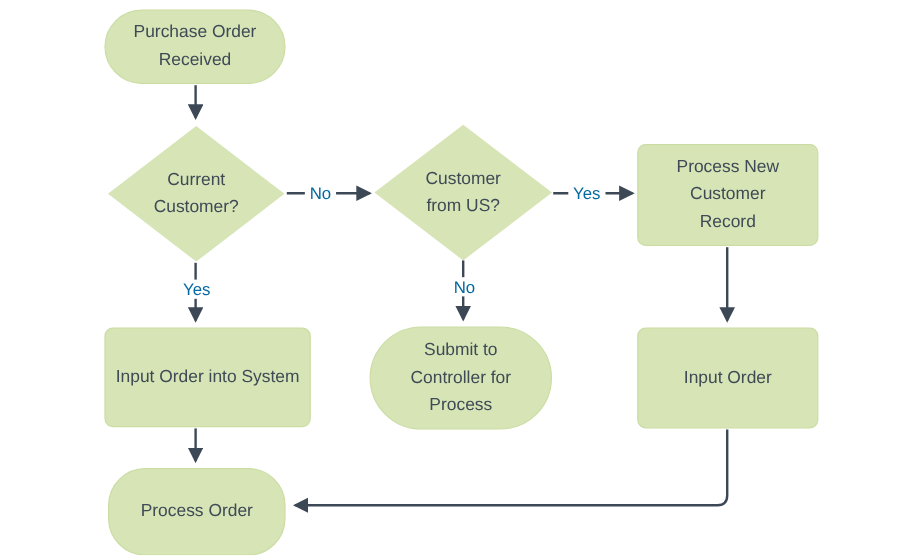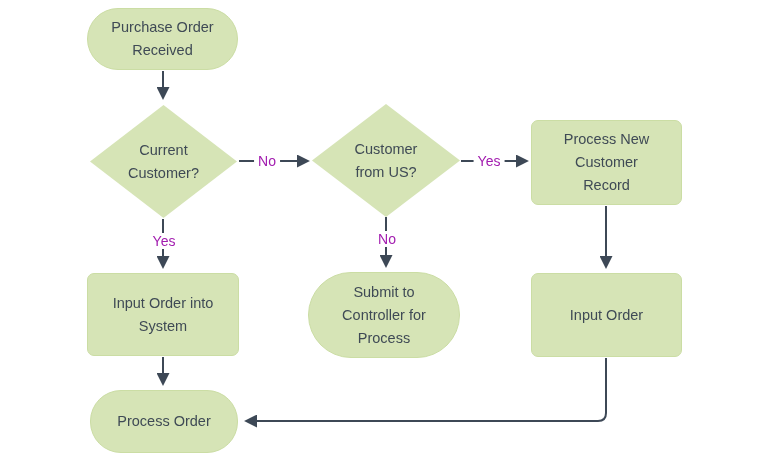--- a/index.html
+++ b/index.html
@@ -35,31 +35,31 @@
     background:#d6e4b6;
     clip-path:polygon(50% 0%, 100% 50%, 50% 100%, 0% 50%);
   }
   .node-label{position:relative;z-index:2;display:inline-block;}
   .diamond .node-label{max-width:90px;}
   
   .n0{left:87px;top:8px;width:151px;height:62px;border-radius:31px;padding:0 18px;}
   .n1{left:90px;top:105px;width:147px;height:113px;}
   .n2{left:312px;top:104px;width:148px;height:113px;}
   .n3{left:531px;top:120px;width:151px;height:85px;padding:0 20px;}
-  .n4{left:87px;top:273px;width:152px;height:83px;padding:0 8px;}
+  .n4{left:87px;top:273px;width:172px;height:83px;padding:0 8px;}
   .n5{left:308px;top:272px;width:152px;height:86px;border-radius:43px;padding:0 19px;}
   .n6{left:531px;top:273px;width:151px;height:84px;padding:0 8px;}
-  .n7{left:90px;top:390px;width:148px;height:63px;border-radius:31px;padding:0 10px;text-align:right;}
+  .n7{left:90px;top:390px;width:148px;height:73px;border-radius:31px;padding:0 10px;text-align:right;}
   .edge-label{
     position:absolute;
     transform:translate(-50%,-50%);
     background:#ffffff;
     padding:0 4px;
     font-size:14px;
-    color:#a21caf;
+    color:#0369a1;
     z-index:3;
     white-space:nowrap;
   }
   .lbl-no1{left:267px;top:161px;}
   .lbl-yes1{left:489px;top:161px;}
   .lbl-yes2{left:164px;top:241px;}
   .lbl-no2{left:387px;top:239px;}
 </style>
 </head>
 <body>

